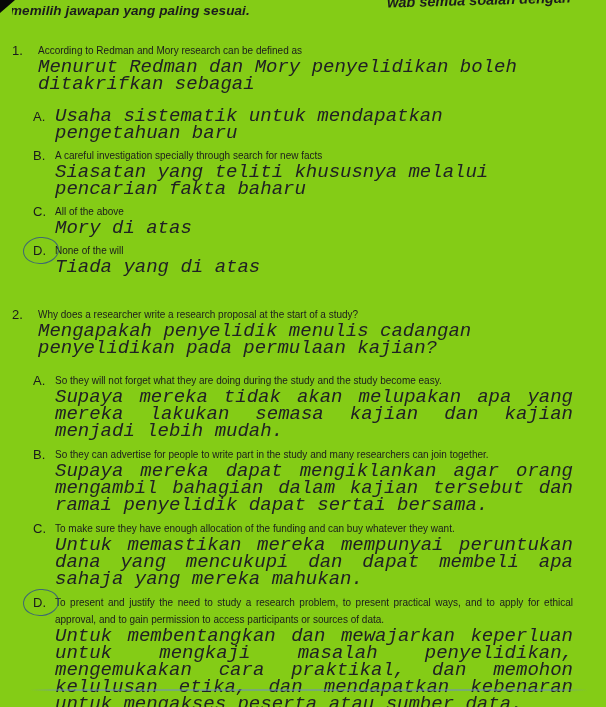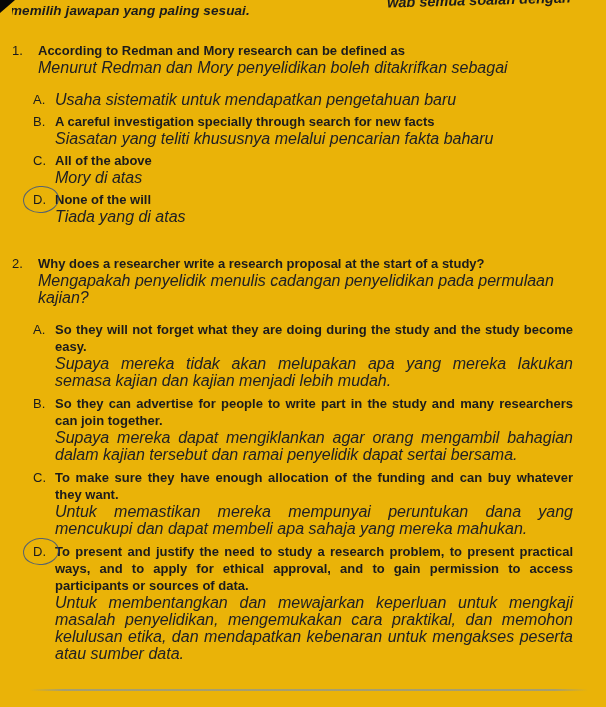--- a/index.html
+++ b/index.html
@@ -7,21 +7,21 @@
   body {
     background:#fdfdfb;
     font-family:"Liberation Sans", sans-serif;
     color:#1b1b1d;
     overflow:hidden;
   }
   .page {
     position:relative;
     width:606px; height:707px;
     padding:0 33px 0 12px;
-    background:#eab308;
+    background:#84cc16;
   }
   .corner-artifact {
     position:absolute; top:0; left:0;
     width:0; height:0;
     border-top:13px solid #070707;
     border-right:15px solid transparent;
     z-index:5;
   }
   .header {
     position:relative;
@@ -38,22 +38,22 @@
     position:absolute; right:2px; top:-8px;
     font-weight:700; font-style:italic;
     font-size:14.5px; white-space:nowrap;
     transform:rotate(-1.6deg);
   }
   .question { margin-top:16px; }
   .question.q2 { margin-top:30px; }
   .q-row { display:flex; }
   .q-num { width:26px; flex:none; font-size:13px; line-height:17px; }
   .q-text { flex:1; }
-  .en { font-size:13px; line-height:17px;font-weight:bold; }
-  .ms { font-size:16px; line-height:17px; font-style:italic; color:#202024; }
+  .en { font-size:10px; line-height:17px; }
+  .ms { font-size:19px; line-height:17px; font-style:italic; color:#202024;font-family:Liberation Mono, monospace; }
   .options { margin-left:21px; margin-top:15px; }
   .option { display:flex; margin-bottom:5px; }
   .q2 .option { margin-bottom:6px; }
   .letter { width:22px; flex:none; font-size:13px; line-height:17px; position:relative; }
   .opt-text { flex:1; }
   .q2 .opt-text .en, .q2 .opt-text .ms { text-align:justify; }
   .pen-circle {
     position:absolute;
     left:-10px; top:-5px;
     width:36px; height:27px;

